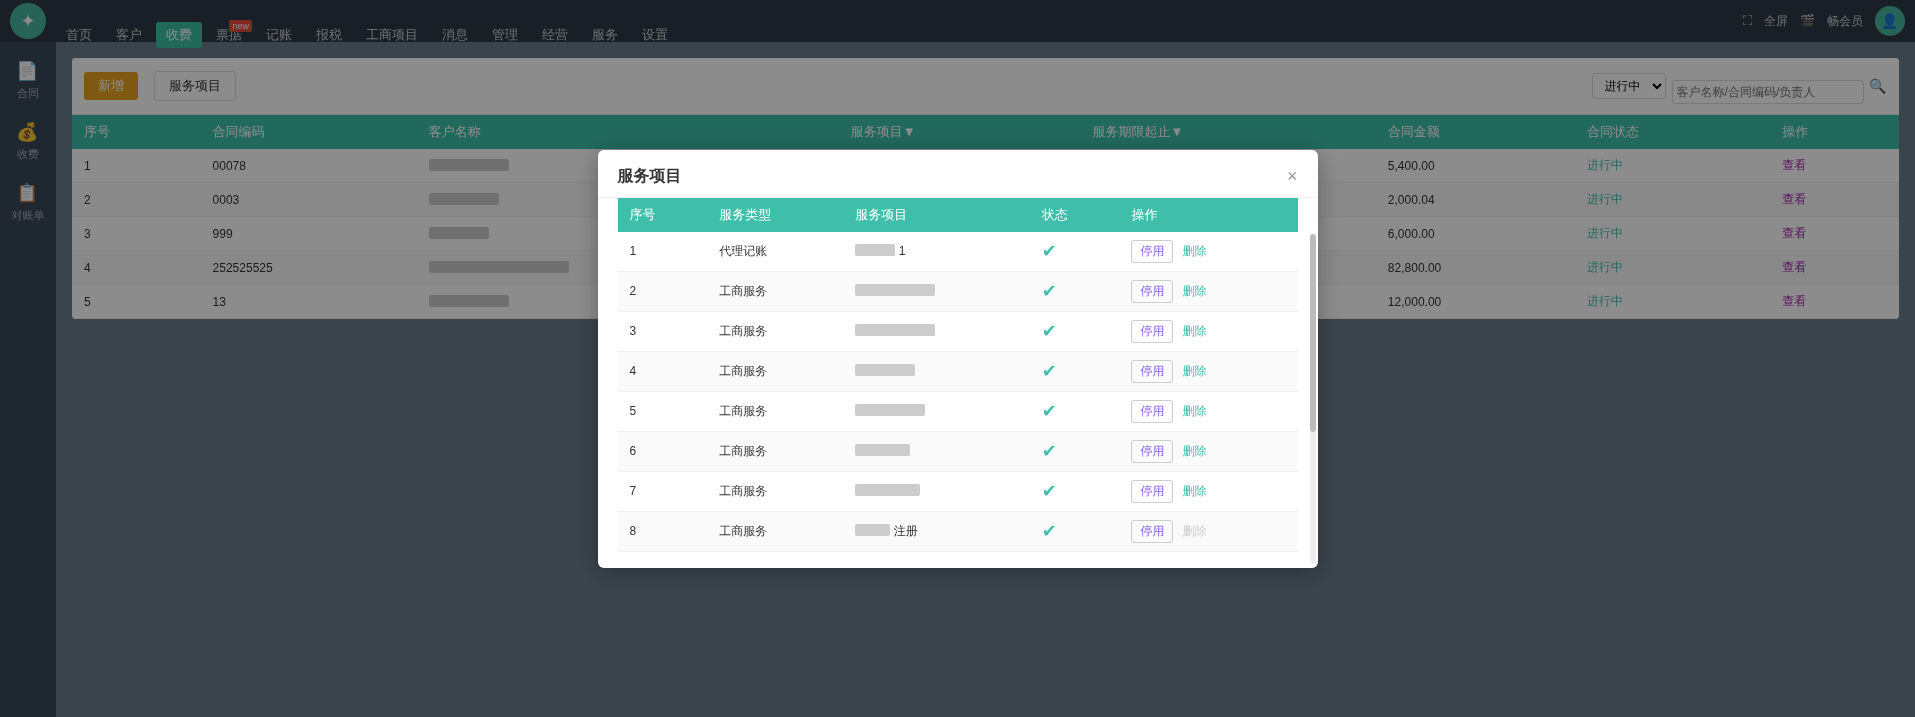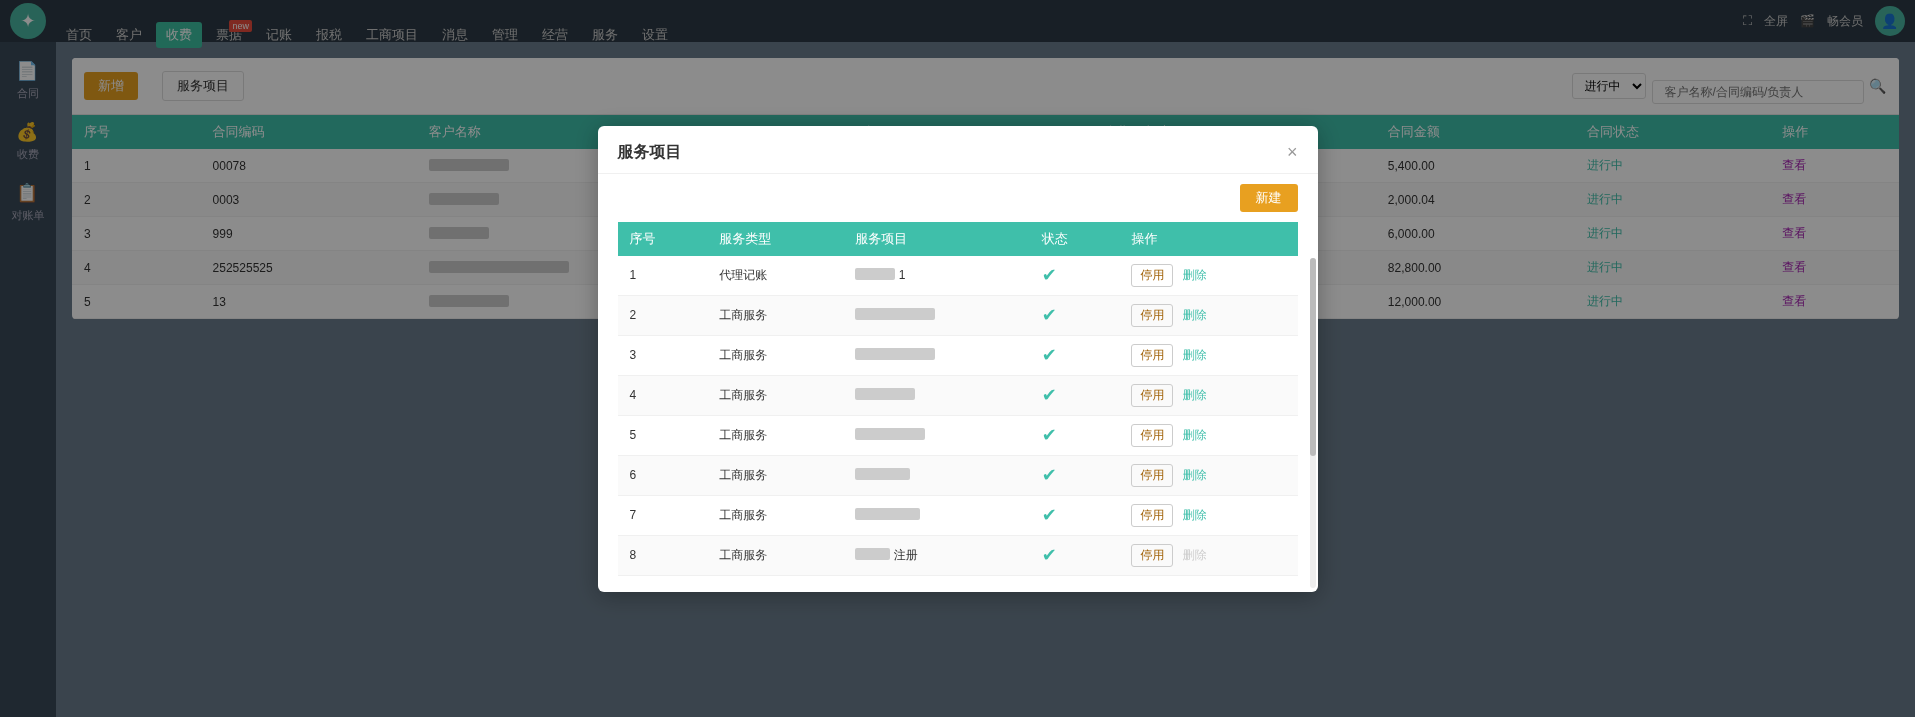--- a/index.html
+++ b/index.html
@@ -123,21 +123,21 @@
       border-radius: 4px;
       overflow: hidden;
     }
 
     
     .toolbar {
       display: flex;
       align-items: center;
       padding: 10px 12px;
       background: #fff;
-      gap: 24px;
+      gap: 16px;
       border-bottom: 1px solid #e8e8e8;
     }
     .btn-new-main {
       background: #e8a020;
       color: white;
       border: none;
       padding: 5px 14px;
       border-radius: 3px;
       cursor: pointer;
       font-size: 13px;
@@ -159,24 +159,24 @@
     }
     .status-select {
       border: 1px solid #ddd;
       padding: 4px 8px;
       border-radius: 3px;
       font-size: 12px;
       background: #fff;
     }
     .search-box {
       border: 1px solid #ddd;
-      padding: 4px 12px;
-      border-radius: 3px;
-      font-size: 12px;
-      width: 212px;
+      padding: 4px 4px;
+      border-radius: 3px;
+      font-size: 12px;
+      width: 192px;
       margin-top: 12px;
     }
     .search-icon-btn {
       background: none;
       border: none;
       cursor: pointer;
       color: #888;
       font-size: 14px;
     }
 
@@ -310,21 +310,21 @@
     .status-check {
       color: #3fbfaa;
       font-size: 18px;
     }
     .btn-stop {
       background: none;
       border: 1px solid #ccc;
       border-radius: 3px;
       padding: 2px 8px;
       cursor: pointer;
-      color: #a16207;
+      color: #8b5cf6;
       font-size: 12px;
       margin-right: 6px;
     }
     .btn-delete {
       background: none;
       border: none;
       color: #3fbfaa;
       cursor: pointer;
       font-size: 12px;
     }
@@ -478,23 +478,20 @@
         </tbody>
       </table>
     </div>
 
     <div class="overlay">
       <div class="modal">
         <div class="modal-header">
           <span class="modal-title">服务项目</span>
           <button class="modal-close">×</button>
         </div>
-        <div class="modal-toolbar">
-          <button class="btn-modal-new">新建</button>
-        </div>
         <div class="modal-body" style="position:relative">
           <table class="modal-table">
             <thead>
               <tr>
                 <th>序号</th>
                 <th>服务类型</th>
                 <th>服务项目</th>
                 <th>状态</th>
                 <th>操作</th>
               </tr>

